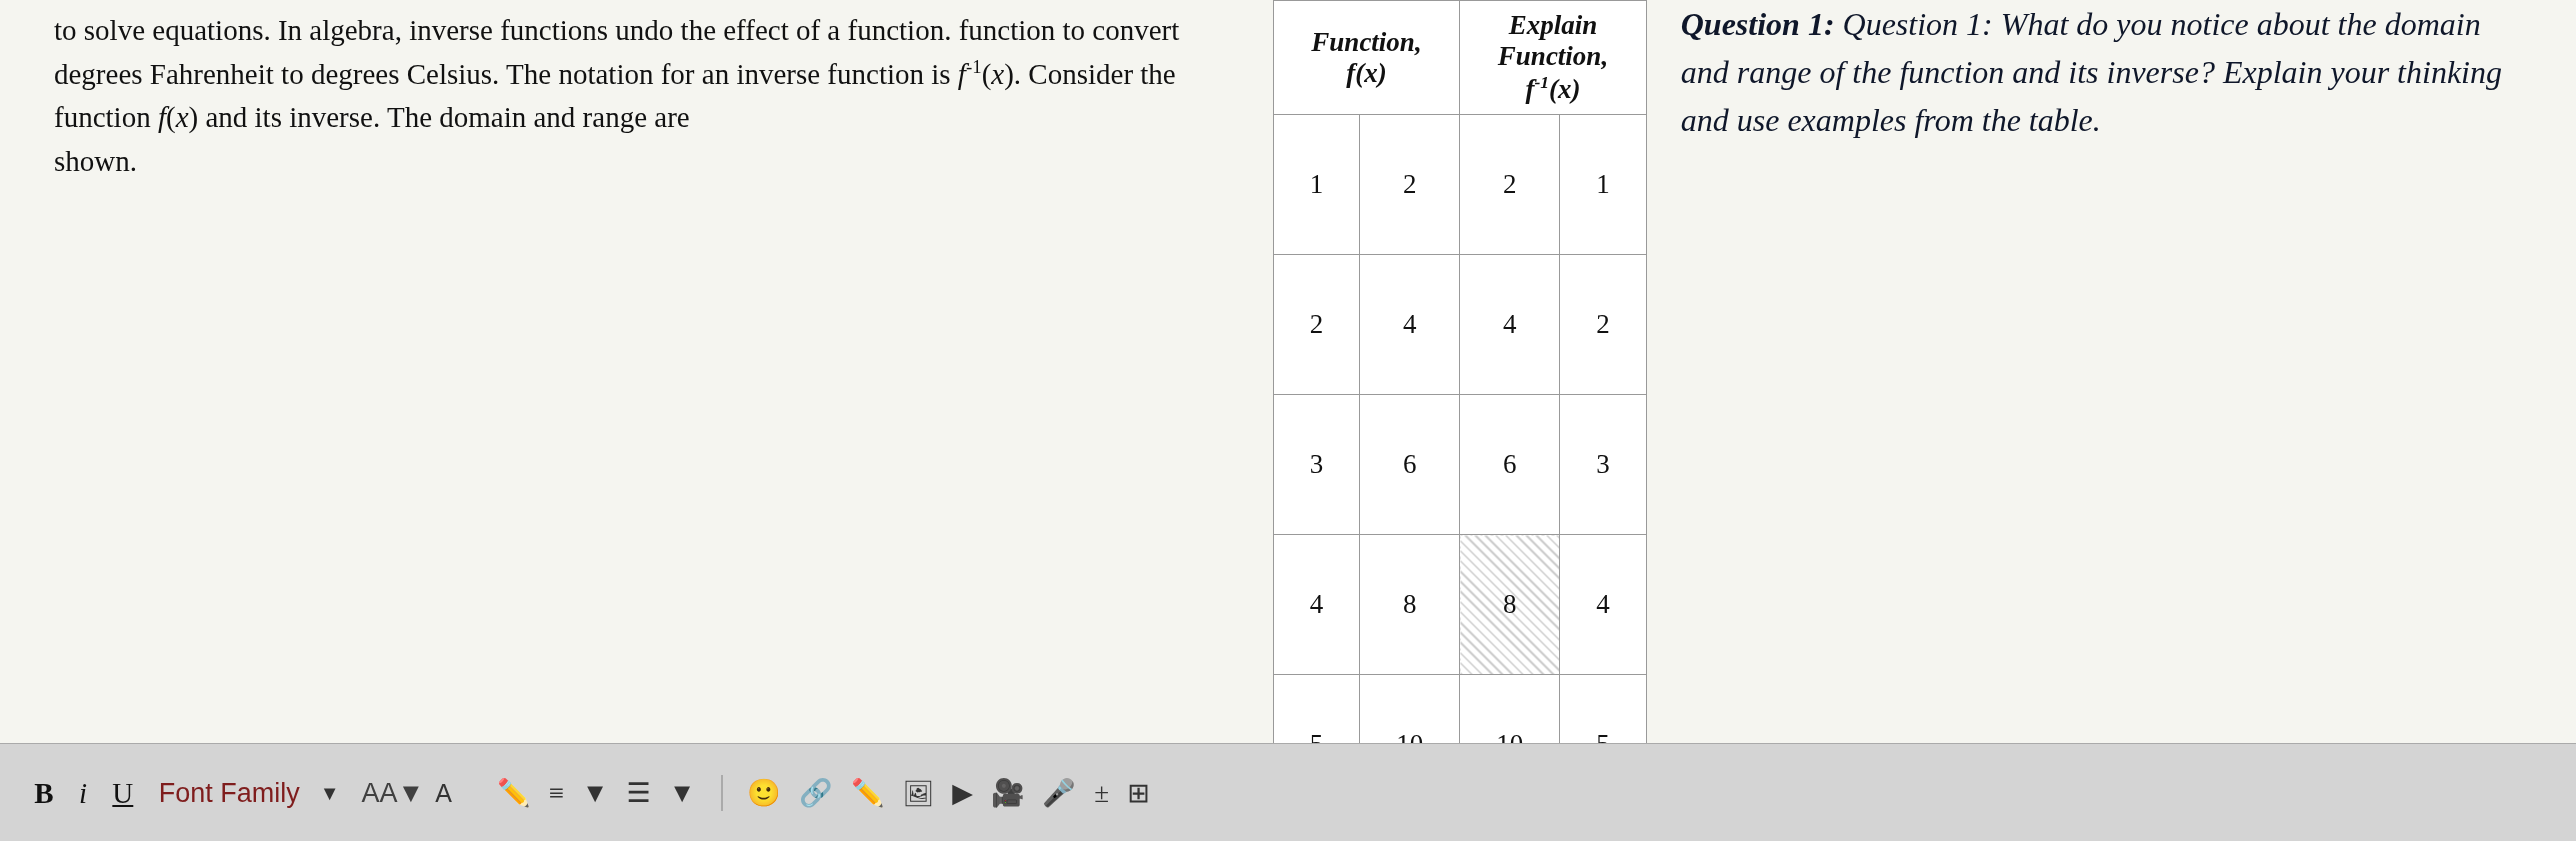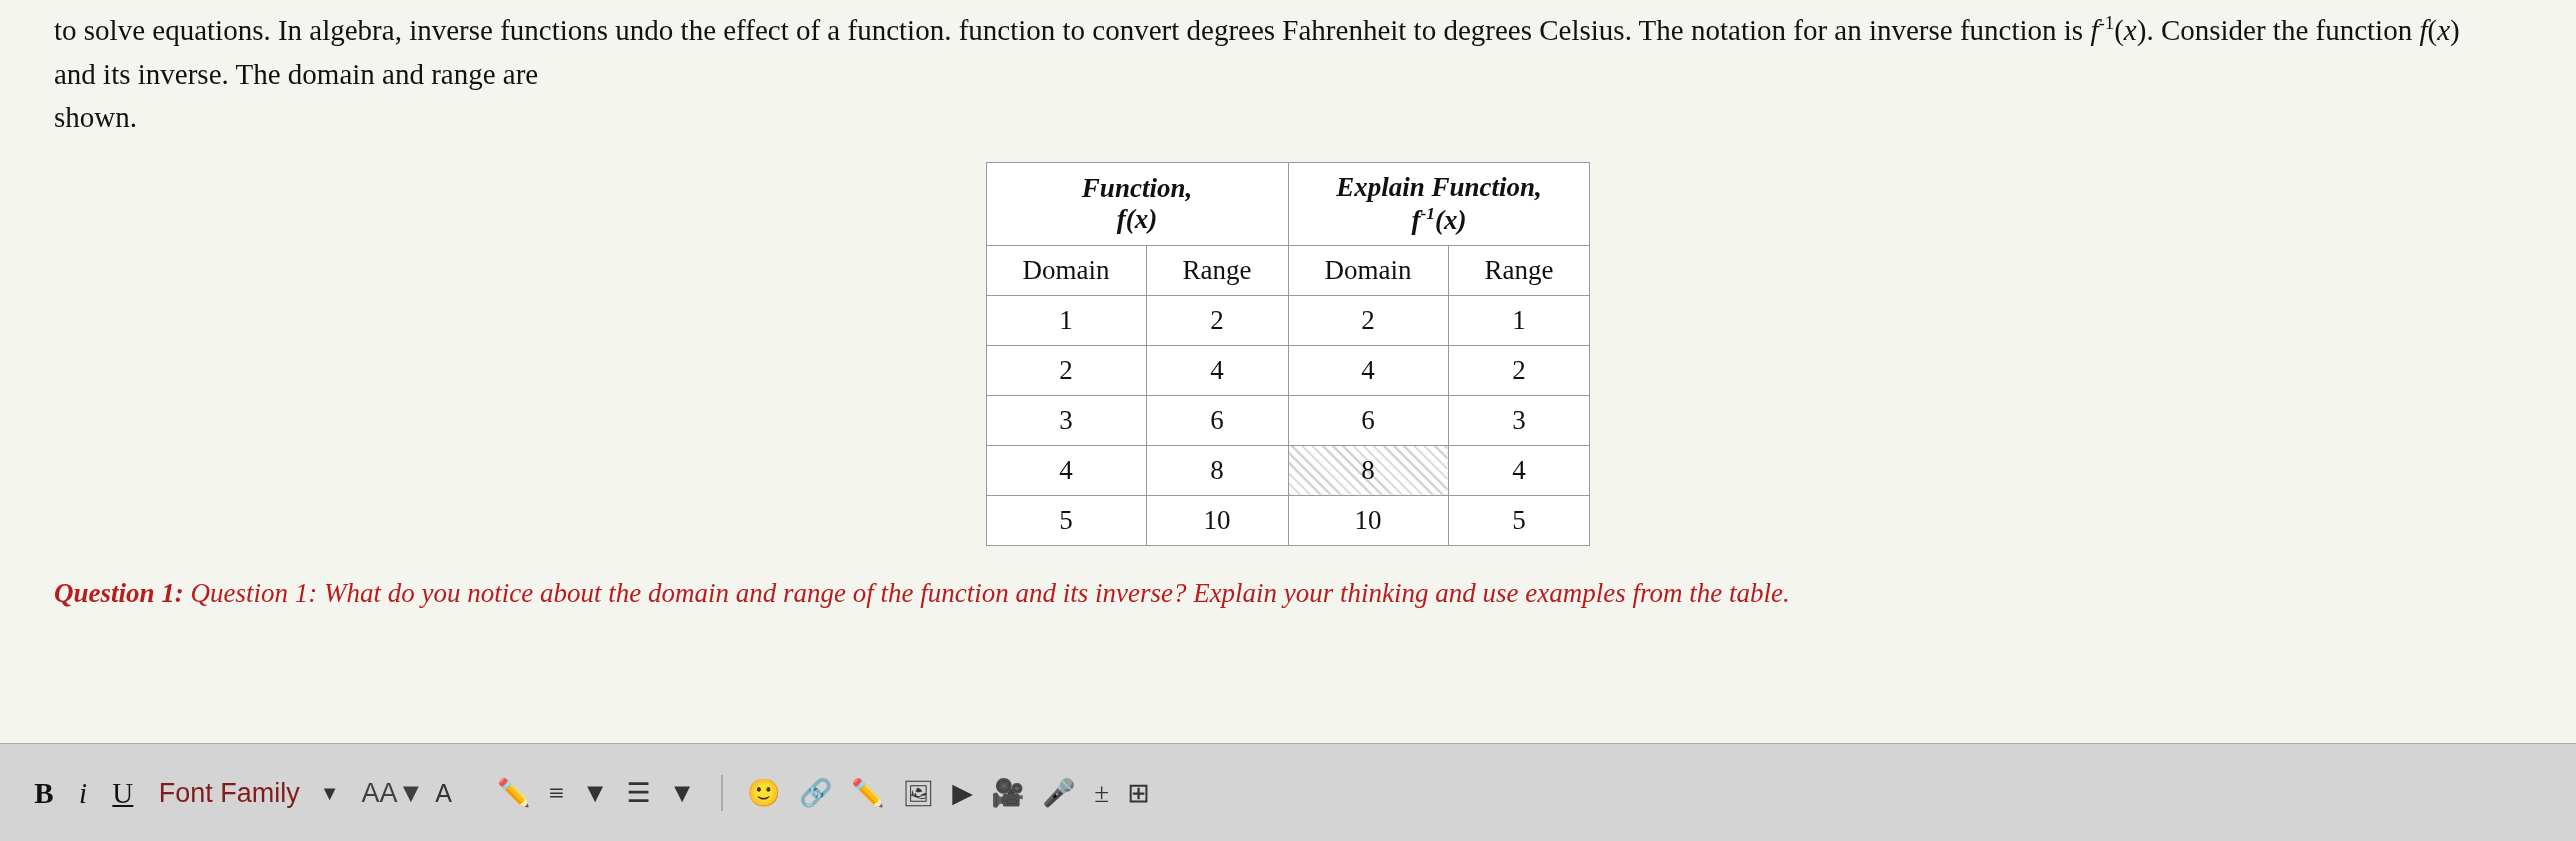--- a/index.html
+++ b/index.html
@@ -11,22 +11,23 @@
       overflow: hidden;
       position: relative;
     }
 
     .main-content {
       background: #f5f5f0;
       width: 100%;
       height: 100%;
       padding: 0 54px;
       display: flex;
-      flex-direction: column;
-      justify-content: flex-start;
+      flex-direction: row;
+      justify-content: space-between;
+      gap: 34px;
     }
 
     .text-block {
       font-size: 29px;
       line-height: 1.5;
       color: #111;
       padding-top: 9px;
       margin-bottom: 22px;
       max-width: 2439px;
     }
@@ -57,22 +58,22 @@
       font-weight: bold;
       font-style: italic;
       text-align: center;
     }
 
     .function-table .sub-header {
       font-weight: normal;
     }
 
     .question-block {
-      font-size: 27px;
-      color: #b91c1c;
+      font-size: 32px;
+      color: #0f172a;
       font-style: italic;
       font-weight: normal;
       margin-bottom: 30px;
       max-width: 2348px;
       line-height: 1.5;
     }
 
     .toolbar {
       position: absolute;
       bottom: 0;
@@ -196,26 +197,20 @@
       <thead>
         <tr>
           <th colspan="2" class="header-main col-span-header">
             <span>Function,</span><br>
             <em>f(x)</em>
           </th>
           <th colspan="2" class="header-main col-span-header">
             <span>Explain Function,</span><br>
             <em><em>f</em><sup>-1</sup>(<em>x</em>)</em>
           </th>
-        </tr>
-        <tr>
-          <th class="sub-header">Domain</th>
-          <th class="sub-header">Range</th>
-          <th class="sub-header">Domain</th>
-          <th class="sub-header">Range</th>
         </tr>
       </thead>
       <tbody>
         <tr>
           <td>1</td>
           <td>2</td>
           <td>2</td>
           <td>1</td>
         </tr>
         <tr>

